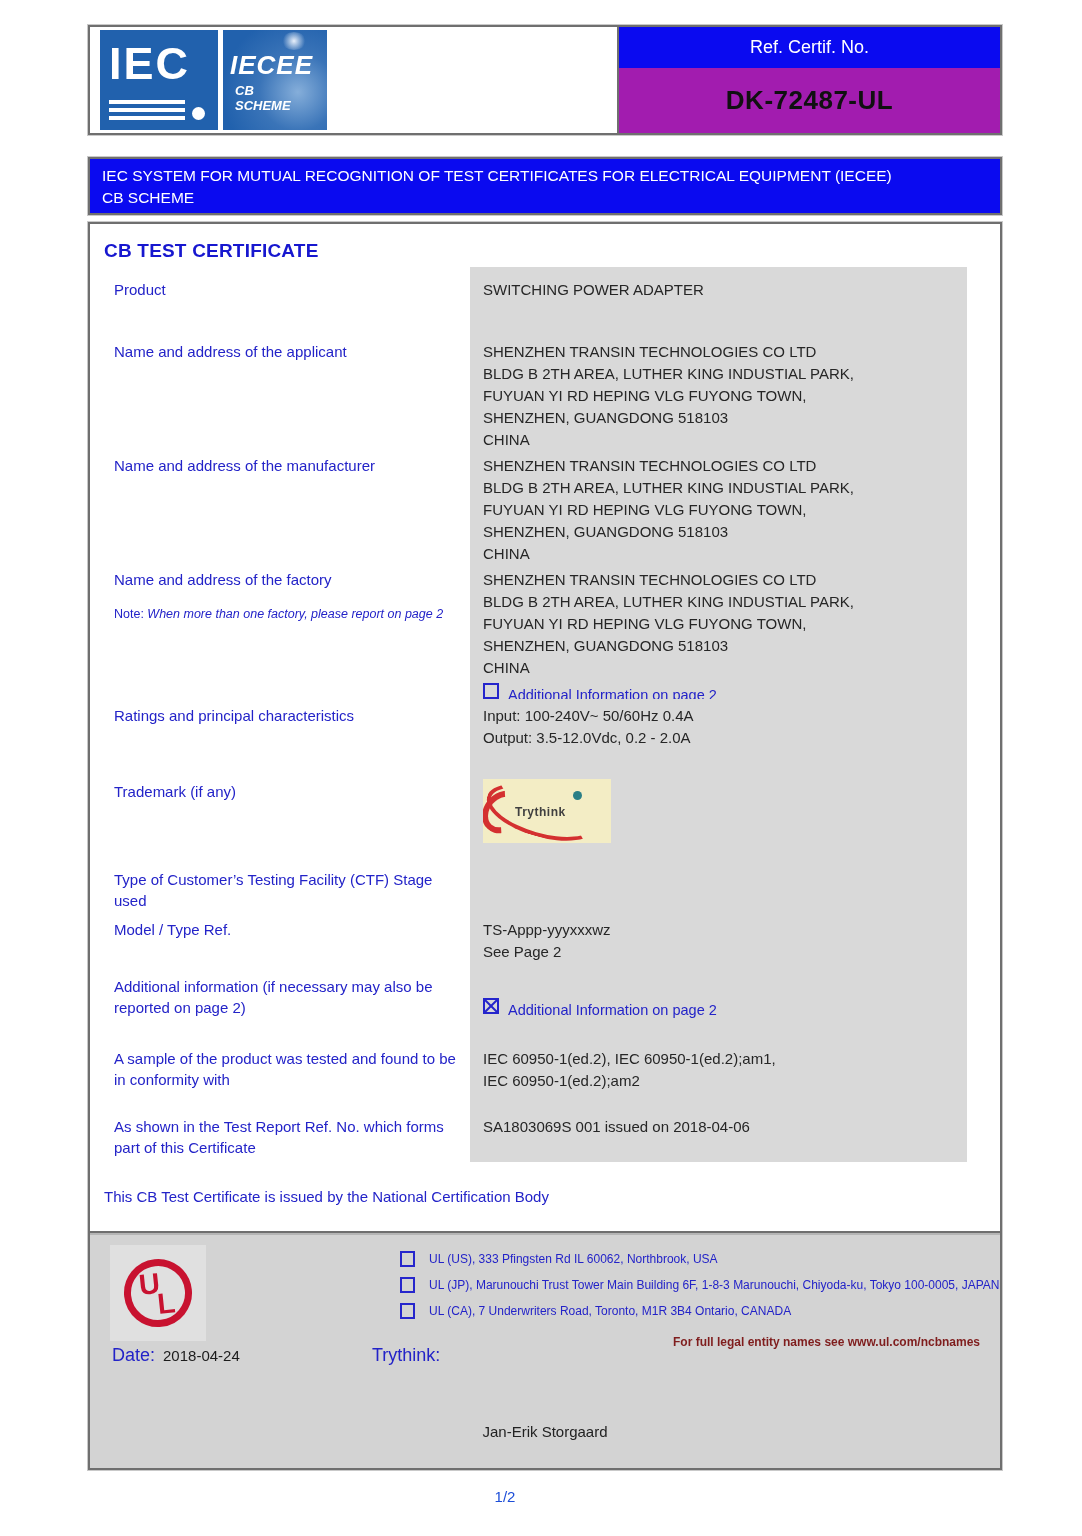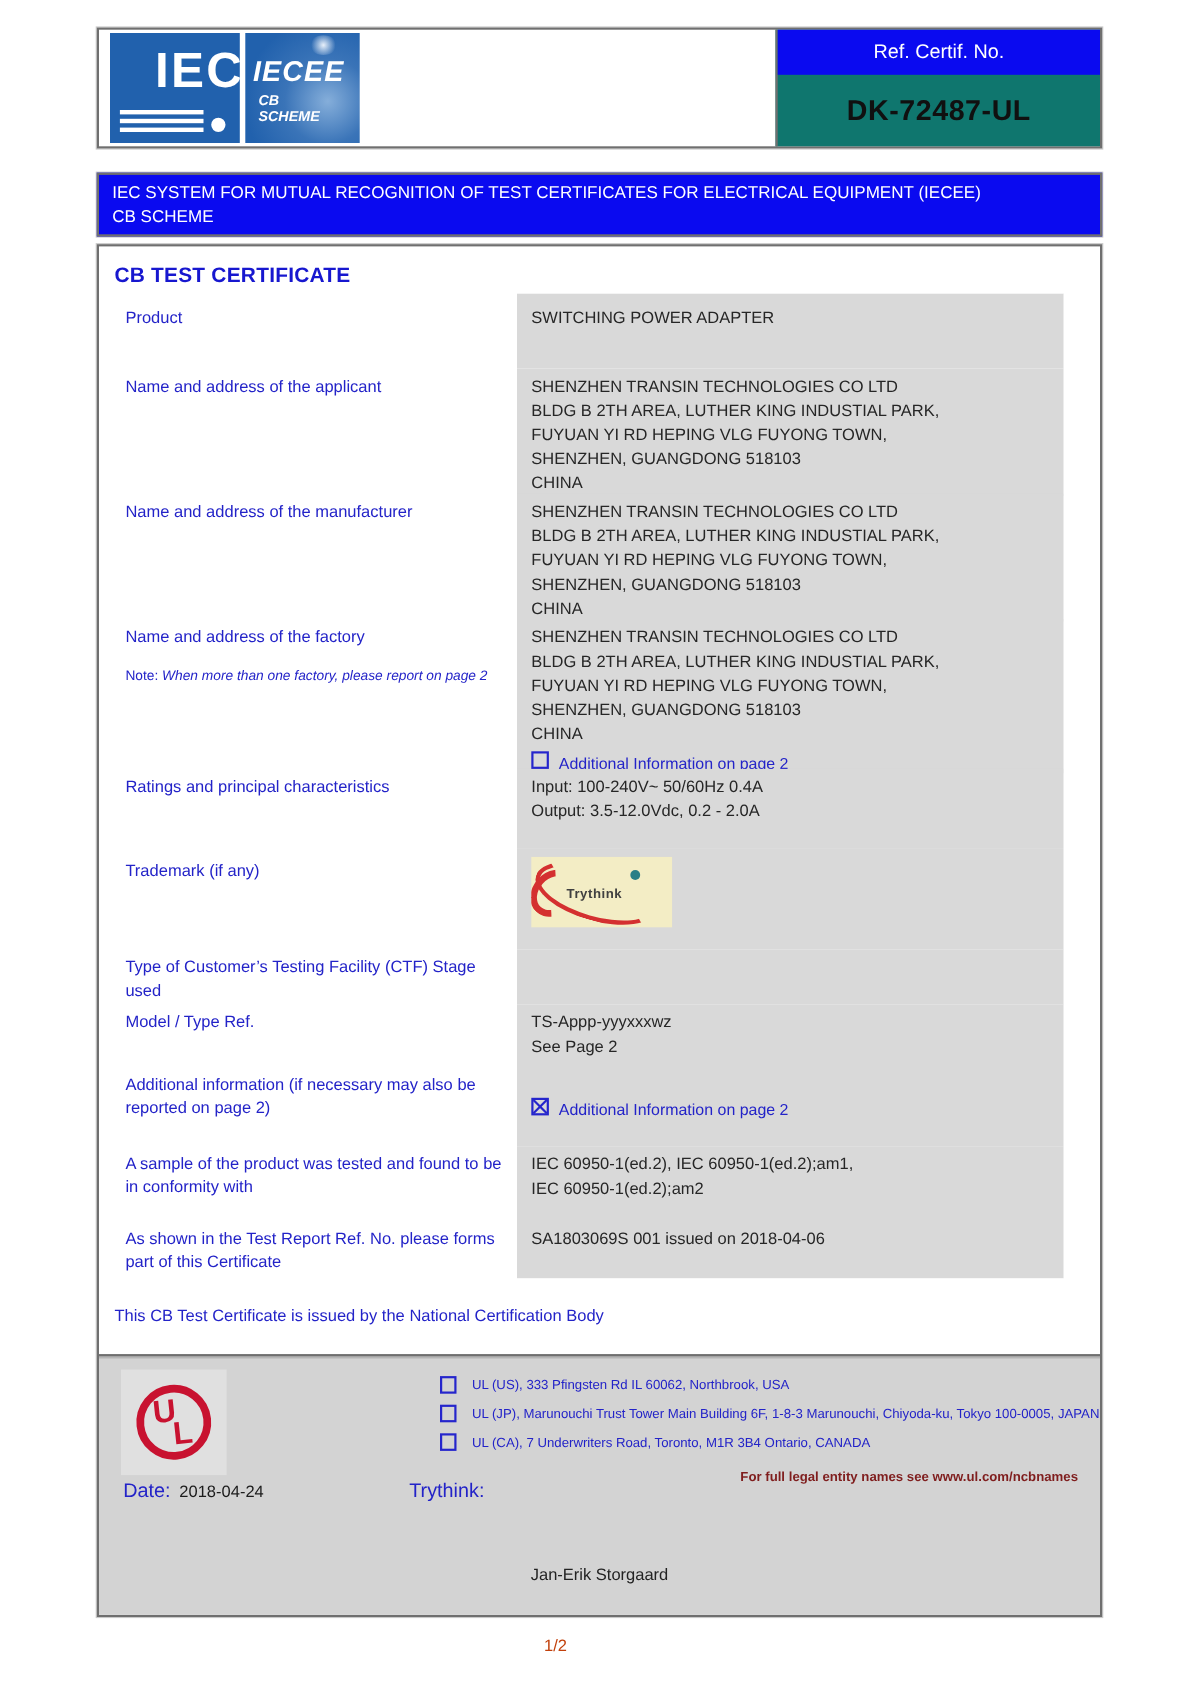--- a/index.html
+++ b/index.html
@@ -4,30 +4,30 @@
 <style>
   * { margin:0; padding:0; box-sizing:border-box; }
   html,body { width:1082px; height:1536px; background:#ffffff; font-family:"Liberation Sans", sans-serif; position:relative; }
 
   .sheet { position:absolute; left:88px; top:25px; width:914px; }
 
   
   .header-box { display:flex; height:110px; border:2px solid #6f6f6f; box-shadow:0 0 0 1px #c9c9c9; background:#fff; }
   .logos { flex:1; display:flex; align-items:center; gap:5px; padding-left:10px; }
   .iec-logo { width:118px; height:100px; background:#2161ad; position:relative; overflow:hidden; }
-  .iec-text { color:#fff; font-size:45px; font-weight:bold; position:absolute; top:8px; left:9px; letter-spacing:2px;margin-left:32px; }
+  .iec-text { color:#fff; font-size:45px; font-weight:bold; position:absolute; top:8px; left:9px; letter-spacing:2px; }
   .iec-lines { position:absolute; left:9px; bottom:10px; }
   .iec-lines i { display:block; height:4px; background:#fff; margin-top:4px; width:76px; }
   .iec-dot { position:absolute; right:13px; bottom:10px; width:13px; height:13px; background:#fff; border-radius:50%; }
   .iecee-logo { width:104px; height:100px; background:radial-gradient(circle at 72% 62%, #85aeda 0%, #41201000; #3a74b8 40%, #2161ad 78%); background:radial-gradient(circle at 72% 62%, #85aeda 0%, #3a74b8 40%, #2161ad 78%); position:relative; color:#fff; overflow:hidden; }
   .iecee-logo::before { content:""; position:absolute; left:58px; top:2px; width:26px; height:18px; background:radial-gradient(circle,#e8f0fa 0%, rgba(232,240,250,0) 70%); border-radius:50%; }
   .iecee-main { font-size:26px; font-weight:bold; font-style:italic; position:absolute; top:20px; left:7px; letter-spacing:1px; }
   .iecee-cb { font-size:13px; font-weight:bold; font-style:italic; position:absolute; top:53px; left:12px; }
   .iecee-scheme { font-size:13px; font-weight:bold; font-style:italic; position:absolute; top:68px; left:12px; }
-  .ref-cell { width:295px; border-left:2px solid #6f6f6f; display:flex; flex-direction:column; background:#0f766e; }
+  .ref-cell { width:383px; border-left:2px solid #6f6f6f; display:flex; flex-direction:column; background:#a21caf; }
   .ref-band { background:#0a0af0; color:#fff; height:41px; display:flex; align-items:center; justify-content:center; font-size:18px; }
   .ref-value { flex:1; display:flex; align-items:center; justify-content:center; font-size:26px; font-weight:bold; color:#101010; letter-spacing:0.5px; }
 
   
   .banner { margin-top:22px; height:58px; background:#0a0af0; border:2px solid #6f6f6f; box-shadow:0 0 0 1px #c9c9c9; color:#fff; font-size:15.5px; line-height:1.45; padding:6px 12px; }
 
   
   .main-box { margin-top:7px; min-height:1248px; border:2px solid #6f6f6f; box-shadow:0 0 0 1px #c9c9c9; background:#fff; display:flex; flex-direction:column; }
   .title-wrap { height:43px; padding:16px 0 0 14px; }
   .doc-title { color:#1717cf; font-weight:bold; font-size:19px; letter-spacing:0.2px; }
@@ -67,21 +67,21 @@
   .ncb-item .cb { width:15px; height:16px; }
   .ncb-item .cb.checked::before, .ncb-item .cb.checked::after { width:16px; }
   .ncb-item .ncb-label { color:#2323c8; font-size:12px; white-space:nowrap; }
   .legal-note { position:absolute; right:20px; top:102px; font-size:12px; font-weight:bold; color:#7f1d1d; }
   .date-row { position:absolute; left:22px; top:112px; display:flex; align-items:baseline; gap:8px; }
   .date-label { color:#2323c8; font-size:18px; }
   .date-value { color:#1c1c1c; font-size:15px; }
   .sig-label { position:absolute; left:282px; top:112px; color:#2323c8; font-size:18px; }
   .signatory { position:absolute; left:0; width:100%; top:190px; text-align:center; color:#222; font-size:15px; }
 
-  .pageno { position:absolute; top:1488px; left:0; width:1010px; text-align:center; color:#c2410c; font-size:15px; }
+  .pageno { position:absolute; top:1488px; left:0; width:1010px; text-align:center; color:#1d4ed8; font-size:15px; }
 </style>
 </head>
 <body>
 
 <div class="sheet">
 
   <div class="header-box">
     <div class="logos">
       <div class="iec-logo">
         <div class="iec-text">IEC</div>
@@ -216,21 +216,21 @@
       <div class="row" style="height:68px">
         <div class="lbl">A sample of the product was tested and found to be in conformity with</div>
         <div class="val">
           <div>IEC 60950-1(ed.2), IEC 60950-1(ed.2);am1,</div>
           <div>IEC 60950-1(ed.2);am2</div>
         </div>
         <div class="fill"></div>
       </div>
 
       <div class="row" style="height:52px">
-        <div class="lbl">As shown in the Test Report Ref. No. please forms part of this Certificate</div>
+        <div class="lbl">As shown in the Test Report Ref. No. which forms part of this Certificate</div>
         <div class="val">SA1803069S 001 issued on 2018-04-06</div>
         <div class="fill"></div>
       </div>
 
     </div>
 
     <div class="statement-wrap">
       <span class="statement">This CB Test Certificate is issued by the National Certification Body</span>
     </div>
 

